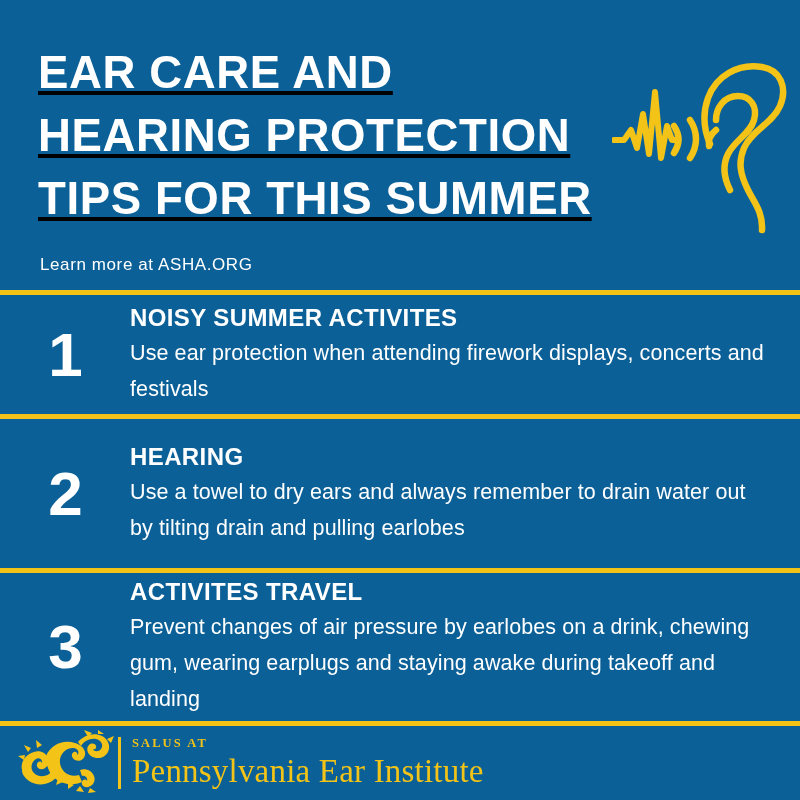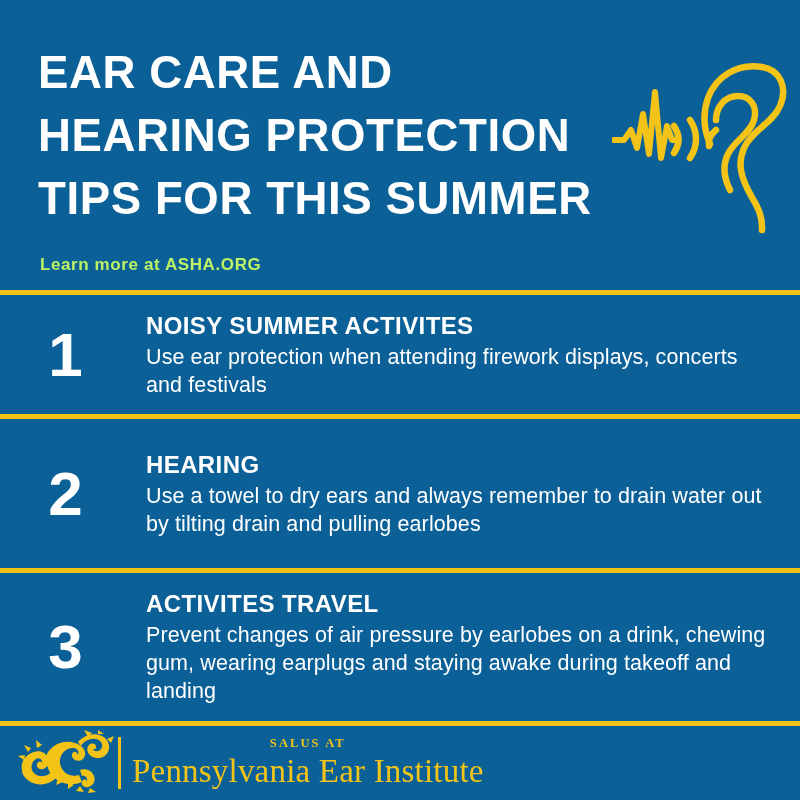--- a/index.html
+++ b/index.html
@@ -24,39 +24,40 @@
     left: 0;
     top: 0;
     width: 800px;
     height: 291px;
   }
   .title-block {
     position: absolute;
     left: 38px;
     top: 40px;
     width: 620px;
+    text-decoration: underline;
   }
   .title-line {
     color: #ffffff;
     font-family: "Liberation Sans", sans-serif;
     font-weight: 700;
     font-size: 47px;
     line-height: 63px;
     letter-spacing: 0.6px;
     white-space: nowrap;
     transform: scaleX(0.97);
     transform-origin: left center;
   }
   .subtitle {
     position: absolute;
     left: 40px;
     top: 255px;
-    color: #bef264;
+    color: #ffffff;
     font-size: 17px;
-    font-weight: 700;
+    font-weight: 400;
     letter-spacing: 0.6px;
   }
 
   
   .ear-icon {
     position: absolute;
     left: 612px;
     top: 62px;
     width: 186px;
     height: 178px;
@@ -94,50 +95,48 @@
     color: #ffffff;
     font-family: "Liberation Sans", sans-serif;
     font-weight: 700;
     font-size: 62px;
     line-height: 62px;
     letter-spacing: -1px;
   }
   .tip-body {
     flex: 1 1 auto;
     padding-right: 26px;
-    margin-left: 16px;
   }
   .tip-heading {
     color: #ffffff;
     font-family: "Liberation Sans", sans-serif;
     font-weight: 700;
     font-size: 24px;
     line-height: 30px;
     letter-spacing: 0.4px;
     margin-bottom: 2px;
   }
   .tip-text {
     color: #ffffff;
     font-family: "Liberation Sans", sans-serif;
     font-weight: 400;
     font-size: 21.5px;
-    line-height: 28px;
+    line-height: 36px;
     letter-spacing: 0.1px;
   }
 
   
   .footer {
     position: absolute;
     left: 0;
     top: 726px;
     width: 800px;
     height: 74px;
     display: flex;
     align-items: center;
-    text-align: center;
   }
   .dragon-logo {
     margin-left: 18px;
     width: 98px;
     height: 66px;
     flex: 0 0 98px;
   }
   .logo-rule {
     width: 3px;
     height: 52px;

